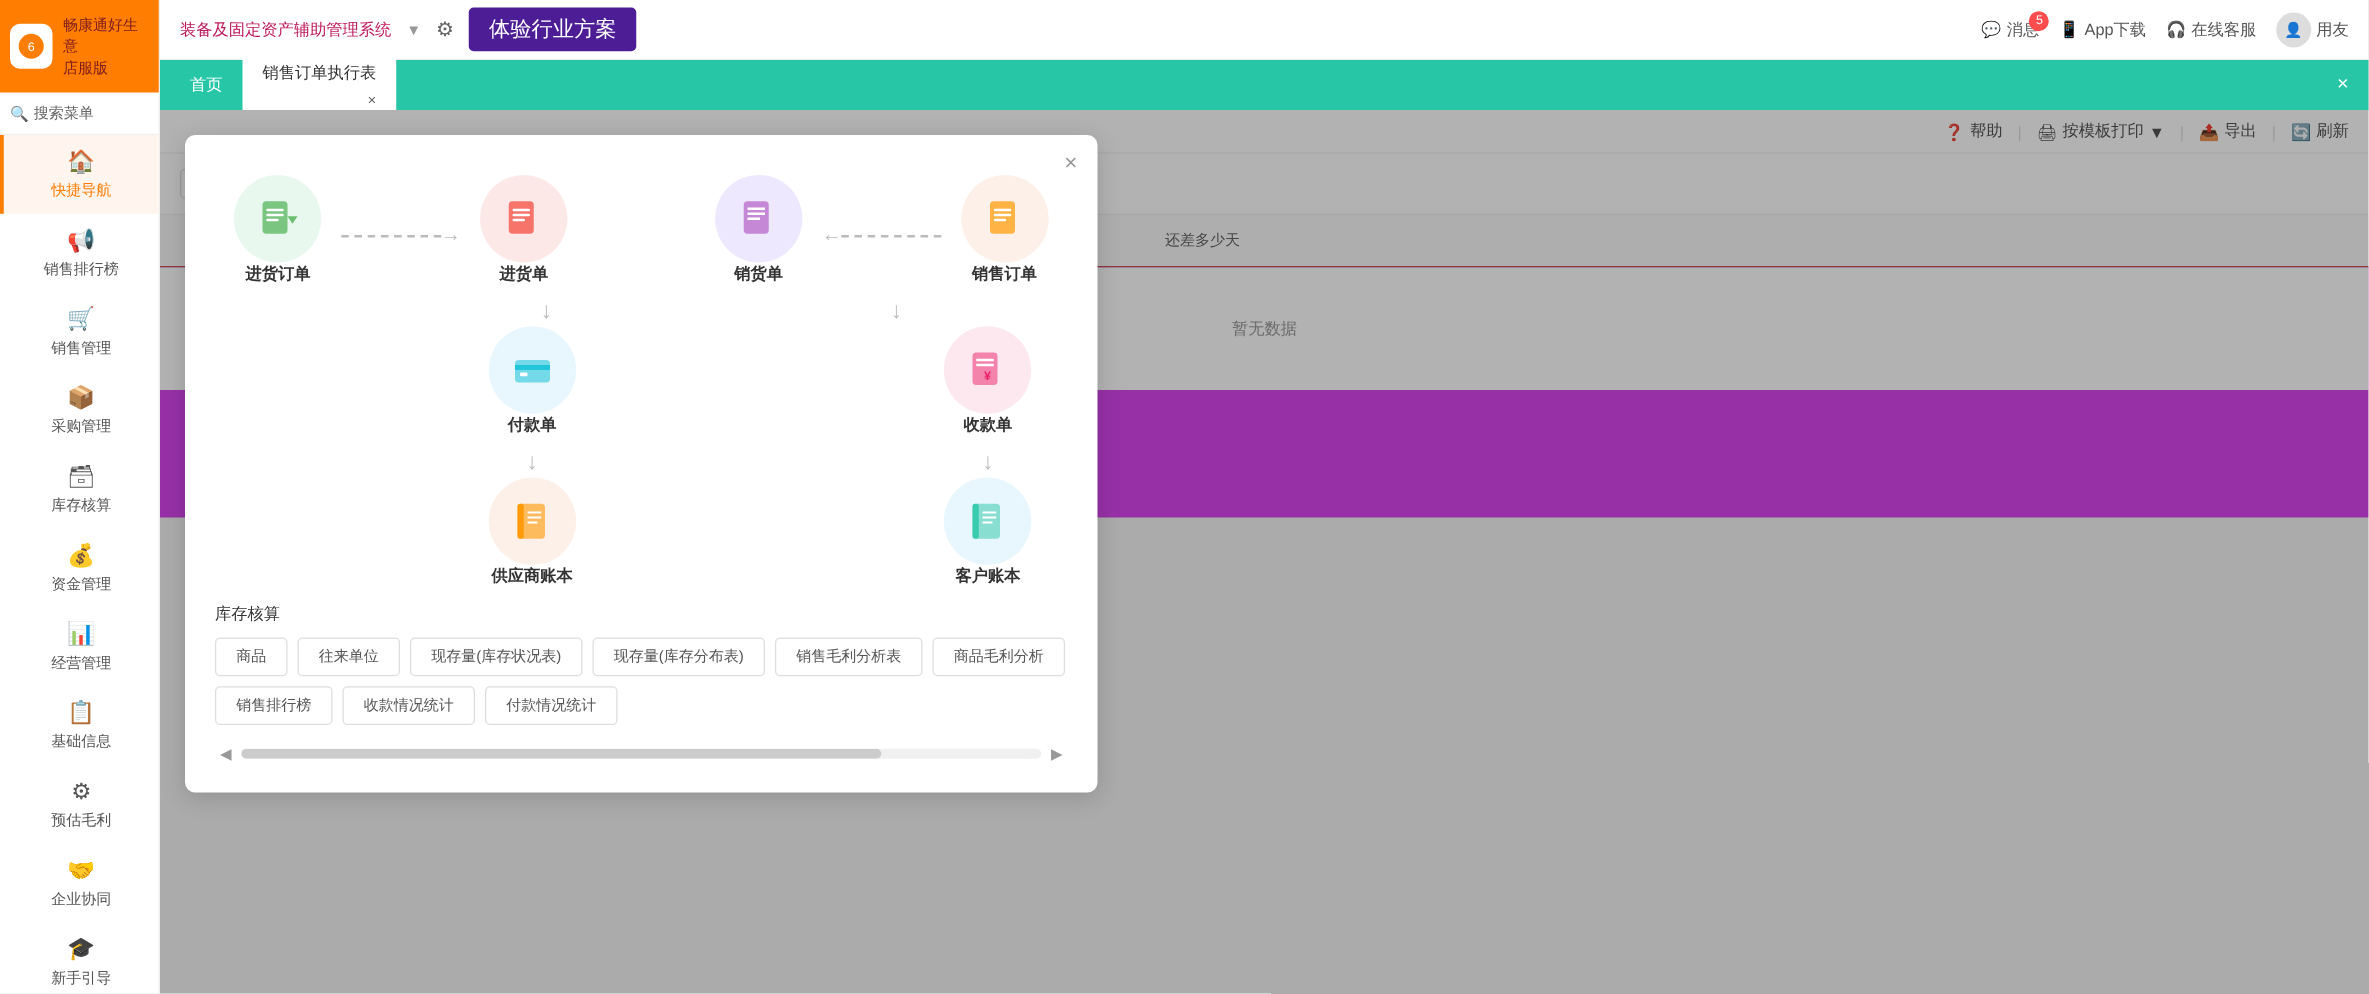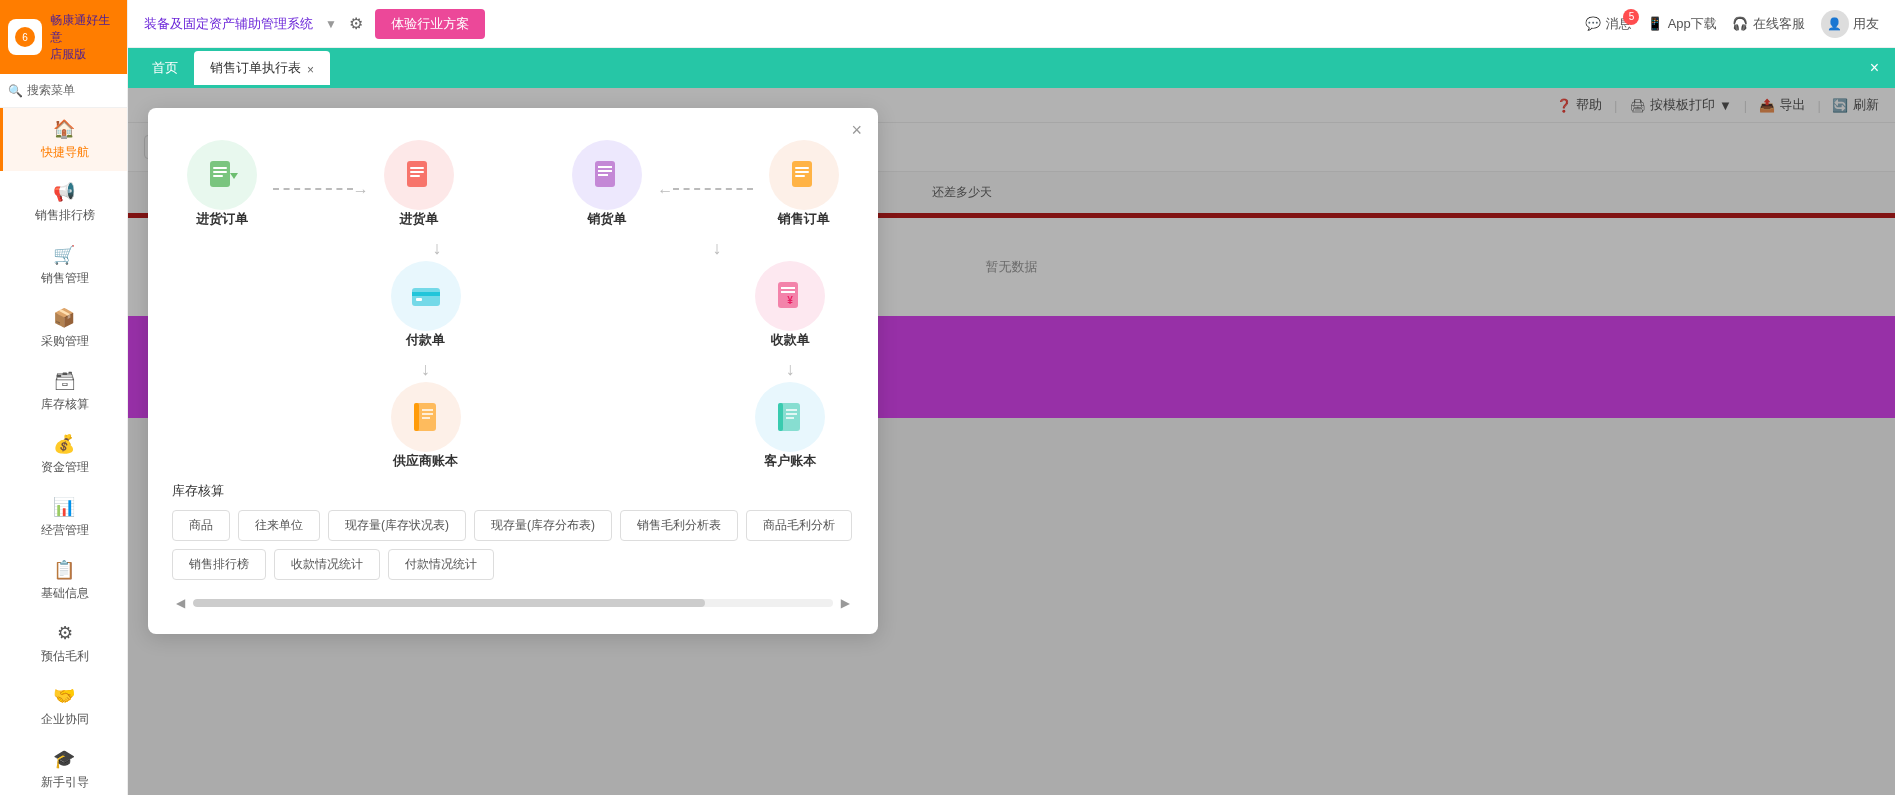--- a/index.html
+++ b/index.html
@@ -5,66 +5,66 @@
     * { box-sizing: border-box; margin: 0; padding: 0; }
     body { font-family: 'Microsoft YaHei', Arial, sans-serif; font-size: 13px; background: #f0f2f5; overflow: hidden; }
 
     
     .app-container { display: flex; height: 795px; width: 1895px; }
 
     
     .sidebar { width: 128px; background: #fff; border-right: 1px solid #eee; display: flex; flex-direction: column; flex-shrink: 0; }
     .sidebar-logo { background: #ff7d00; padding: 12px 8px; display: flex; align-items: center; gap: 8px; cursor: pointer; }
     .sidebar-logo-icon { width: 36px; height: 36px; background: #fff; border-radius: 8px; display: flex; align-items: center; justify-content: center; }
-    .sidebar-logo-text { color: #4c1d95; font-size: 12px; line-height: 1.4; }
+    .sidebar-logo-text { color: #7f1d1d; font-size: 12px; line-height: 1.4; }
     .sidebar-search { padding: 8px; border-bottom: 1px solid #f0f0f0; display: flex; align-items: center; gap: 4px; cursor: pointer; color: #666; font-size: 12px; }
     .sidebar-nav { flex: 1; overflow-y: auto; }
     .sidebar-item { padding: 10px 8px; display: flex; flex-direction: column; align-items: center; gap: 4px; cursor: pointer; color: #555; font-size: 12px; border-left: 3px solid transparent; }
     .sidebar-item.active { background: #fff5ee; color: #ff7d00; border-left-color: #ff7d00; }
     .sidebar-item .icon { font-size: 18px; }
 
     
     .main-content { flex: 1; display: flex; flex-direction: column; overflow: hidden; }
 
     
     .topbar { height: 48px; background: #fff; border-bottom: 1px solid #eee; display: flex; align-items: center; padding: 0 16px; gap: 12px; }
-    .topbar-system { font-size: 13px; color: #6d28d9; }
+    .topbar-system { font-size: 13px; color: #be185d; }
     .topbar-dropdown { color: #999; font-size: 12px; cursor: pointer; }
     .topbar-settings { color: #666; cursor: pointer; font-size: 16px; }
-    .topbar-trial-btn { background: #ec4899; color: #fff; border: none; padding: 6px 16px; border-radius: 4px; cursor: pointer; font-size: 13px; }
+    .topbar-trial-btn { background: #4c1d95; color: #fff; border: none; padding: 6px 16px; border-radius: 4px; cursor: pointer; font-size: 17px; }
     .topbar-right { display: flex; align-items: center; gap: 16px; color: #555; font-size: 13px; }
     .topbar-right-item { display: flex; align-items: center; gap: 4px; cursor: pointer; position: relative; }
     .badge { background: #ff4d4f; color: #fff; font-size: 10px; border-radius: 8px; padding: 0 4px; min-width: 16px; height: 16px; display: flex; align-items: center; justify-content: center; position: absolute; top: -6px; right: -8px; }
     .user-avatar { width: 28px; height: 28px; border-radius: 50%; background: #ddd; display: flex; align-items: center; justify-content: center; font-size: 12px; }
 
     
     .tabs { background: #26c6a6; display: flex; align-items: center; height: 40px; padding: 0 8px; }
     .tab { padding: 8px 16px; color: #fff; cursor: pointer; font-size: 13px; display: flex; align-items: flex-end; gap: 6px; border-radius: 4px 4px 0 0; }
-    .tab.active { background: #fff; color: #333; }
+    .tab.active { background: #fff; color: #333; flex-direction: column; }
     .tab-close { color: #666; font-size: 12px; cursor: pointer; }
     .tabs-close-all { margin-left: auto; color: #fff; cursor: pointer; font-size: 16px; padding: 4px 8px; }
 
     
     .page-body { flex: 1; position: relative; background: #f5f5f5; overflow: hidden; }
 
     
     .toolbar-row { background: #fff; padding: 8px 16px; display: flex; align-items: center; gap: 12px; border-bottom: 1px solid #eee; }
     .toolbar-btn { display: flex; align-items: center; gap: 4px; color: #555; cursor: pointer; font-size: 13px; }
     .toolbar-separator { color: #ddd; }
 
     
     .filter-row { background: #fff; padding: 8px 16px; display: flex; align-items: center; gap: 8px; border-bottom: 1px solid #eee; flex-wrap: wrap; }
     .filter-date { border: 1px solid #ddd; border-radius: 4px; padding: 4px 8px; font-size: 12px; width: 140px; color: #999; display: flex; align-items: center; justify-content: space-between; }
     .filter-select { border: 1px solid #ddd; border-radius: 4px; padding: 4px 8px; font-size: 12px; width: 120px; color: #333; display: flex; align-items: center; justify-content: space-between; }
     .search-btn { background: #ff7d00; color: #fff; border: none; padding: 6px 20px; border-radius: 4px; cursor: pointer; font-size: 13px; }
     .settings-btn { background: #fff; color: #666; border: 1px solid #ddd; padding: 6px 12px; border-radius: 4px; cursor: pointer; font-size: 13px; }
     .more-filters { color: #ff7d00; cursor: pointer; font-size: 12px; display: flex; align-items: center; gap: 2px; }
 
     
-    .table-header { background: #fafafa; border-bottom: 5px solid #b91c1c; display: flex; align-items: center; padding: 8px 16px; }
+    .table-header { background: #fafafa; border-bottom: 1px solid #b91c1c; display: flex; align-items: center; padding: 8px 16px; }
     .th { color: #666; font-size: 12px; padding: 4px 8px; font-weight: 500; }
 
     
     .empty-state { display: flex; align-items: center; justify-content: center; padding: 40px; color: #999; font-size: 13px; background: #fff; }
 
     
     .modal-overlay { position: absolute; top: 0; left: 0; right: 0; bottom: 0; background: rgba(0,0,0,0.3); display: flex; align-items: flex-start; justify-content: flex-start; z-index: 100; padding: 20px; }
     .modal { background: #fff; border-radius: 8px; width: 730px; padding: 24px; position: relative; box-shadow: 0 4px 20px rgba(0,0,0,0.15); }
     .modal-close { position: absolute; top: 12px; right: 16px; cursor: pointer; color: #999; font-size: 18px; }
     .flow-circle { width: 70px; height: 70px; border-radius: 50%; display: flex; align-items: center; justify-content: center; font-size: 28px; }

